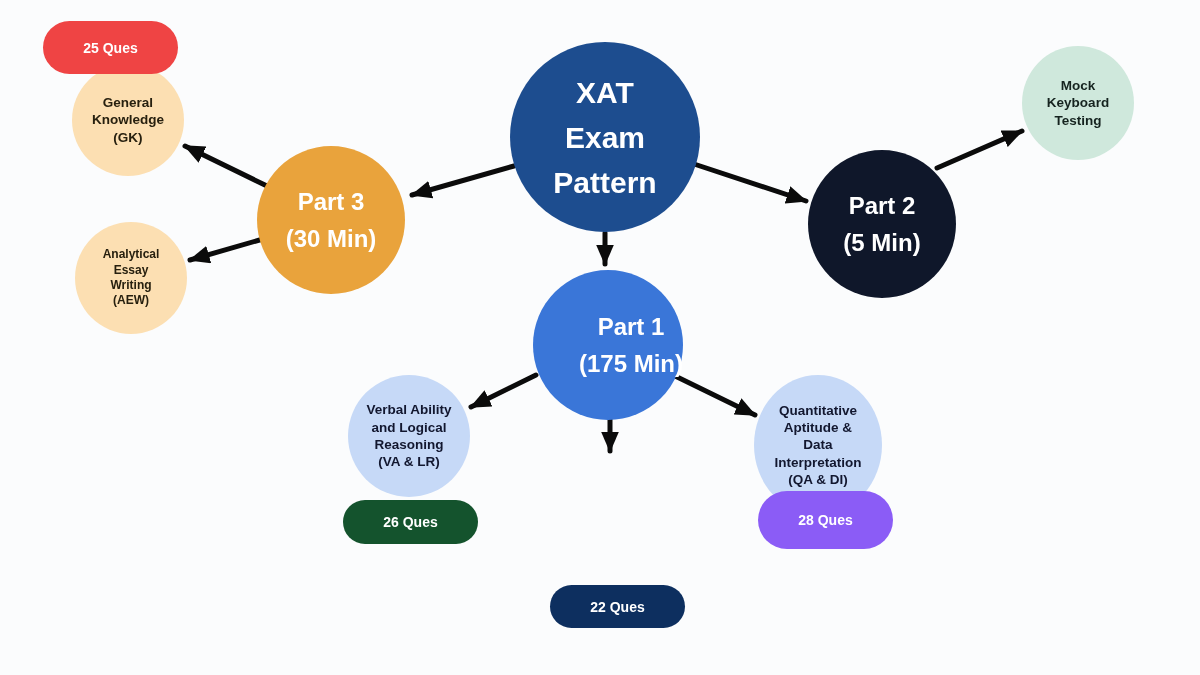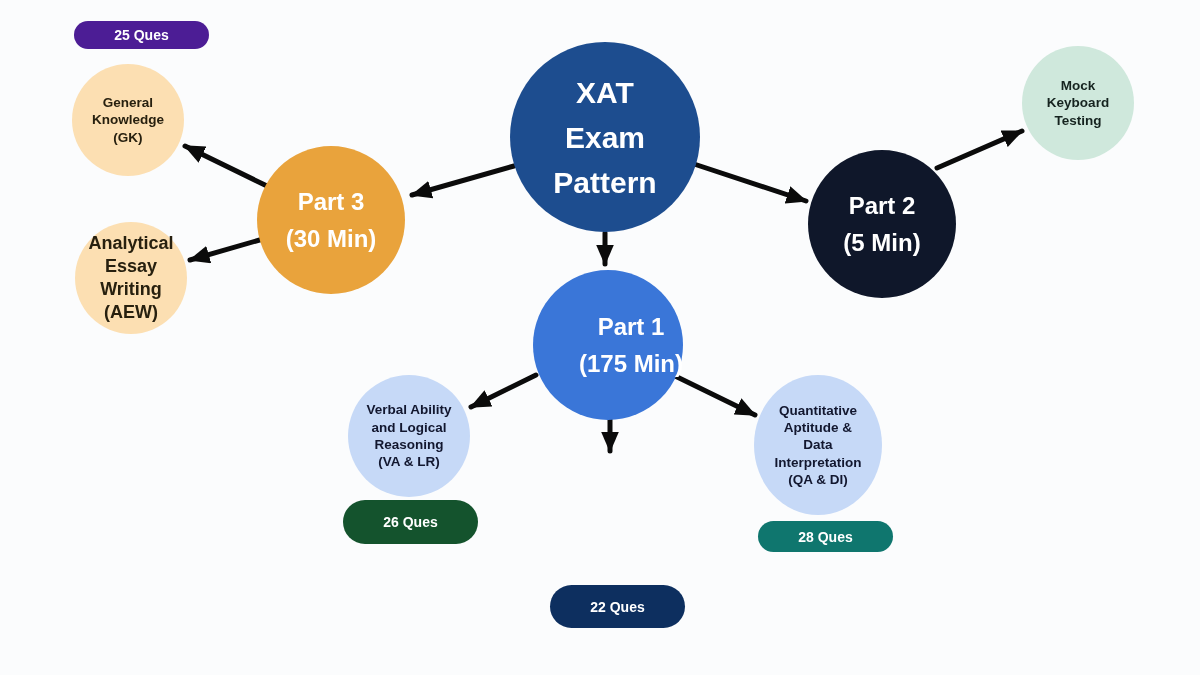--- a/index.html
+++ b/index.html
@@ -23,31 +23,31 @@
     display:flex;align-items:center;justify-content:center;
     color:#ffffff;font-weight:700;font-size:14px;
   }
   
   #node-center{left:510px;top:42px;width:190px;height:190px;background:#1d4d8f;color:#ffffff;font-size:30px;line-height:1.5;}
   #node-part3 {left:257px;top:146px;width:148px;height:148px;background:#e9a33c;color:#ffffff;font-size:24px;line-height:1.55;}
   #node-part2 {left:808px;top:150px;width:148px;height:148px;background:#0f172a;color:#ffffff;font-size:24px;line-height:1.55;}
   #node-part1 {left:533px;top:270px;width:150px;height:150px;background:#3a76d8;color:#ffffff;font-size:24px;line-height:1.55;justify-content:flex-end;}
   
   #node-gk   {left:72px;top:64px;width:112px;height:112px;background:#fcdfb2;color:#27200f;font-size:13.5px;line-height:1.28;}
-  #node-aew  {left:75px;top:222px;width:112px;height:112px;background:#fcdfb2;color:#27200f;font-size:18px;line-height:1.28;text-align:center;}
+  #node-aew  {left:75px;top:222px;width:112px;height:112px;background:#fcdfb2;color:#27200f;font-size:12px;line-height:1.28;text-align:center;}
   #node-mock {left:1022px;top:46px;width:112px;height:114px;background:#cfe8dc;color:#15231f;font-size:13.5px;line-height:1.28;}
   #node-valr {left:348px;top:375px;width:122px;height:122px;background:#c6d9f7;color:#12172f;font-size:13.5px;line-height:1.28;}
   #node-dm   {left:550px;top:459px;width:122px;height:119px;background:#c6d9f7;color:#12172f;font-size:13.5px;line-height:1.28;}
   #node-qadi {left:754px;top:375px;width:128px;height:140px;background:#c6d9f7;color:#12172f;font-size:13.5px;line-height:1.28;}
   
-  #pill-gk  {left:74px;top:21px;width:135px;height:28px;background:#4c1d95;}
+  #pill-gk  {left:43px;top:21px;width:135px;height:53px;background:#ef4444;}
   #pill-aew {left:65px;top:335px;width:135px;height:43px;background:#bf8f65;}
   #pill-valr{left:343px;top:500px;width:135px;height:44px;background:#14532d;}
   #pill-dm  {left:550px;top:585px;width:135px;height:43px;background:#0d2f5f;}
-  #pill-qadi{left:758px;top:521px;width:135px;height:31px;background:#0f766e;}
+  #pill-qadi{left:758px;top:491px;width:135px;height:58px;background:#8b5cf6;}
 </style>
 </head>
 <body>
 
 <div class="canvas">
 
   <svg class="arrows" viewBox="0 0 1200 675" xmlns="http://www.w3.org/2000/svg">
     <defs>
       <marker id="ah" viewBox="0 0 4.2 3.6" markerWidth="4.2" markerHeight="3.6" refX="3.9" refY="1.8" orient="auto" markerUnits="strokeWidth">
         <path d="M0,0 L4.2,1.8 L0,3.6 Z" fill="#0b0b0b"></path>

